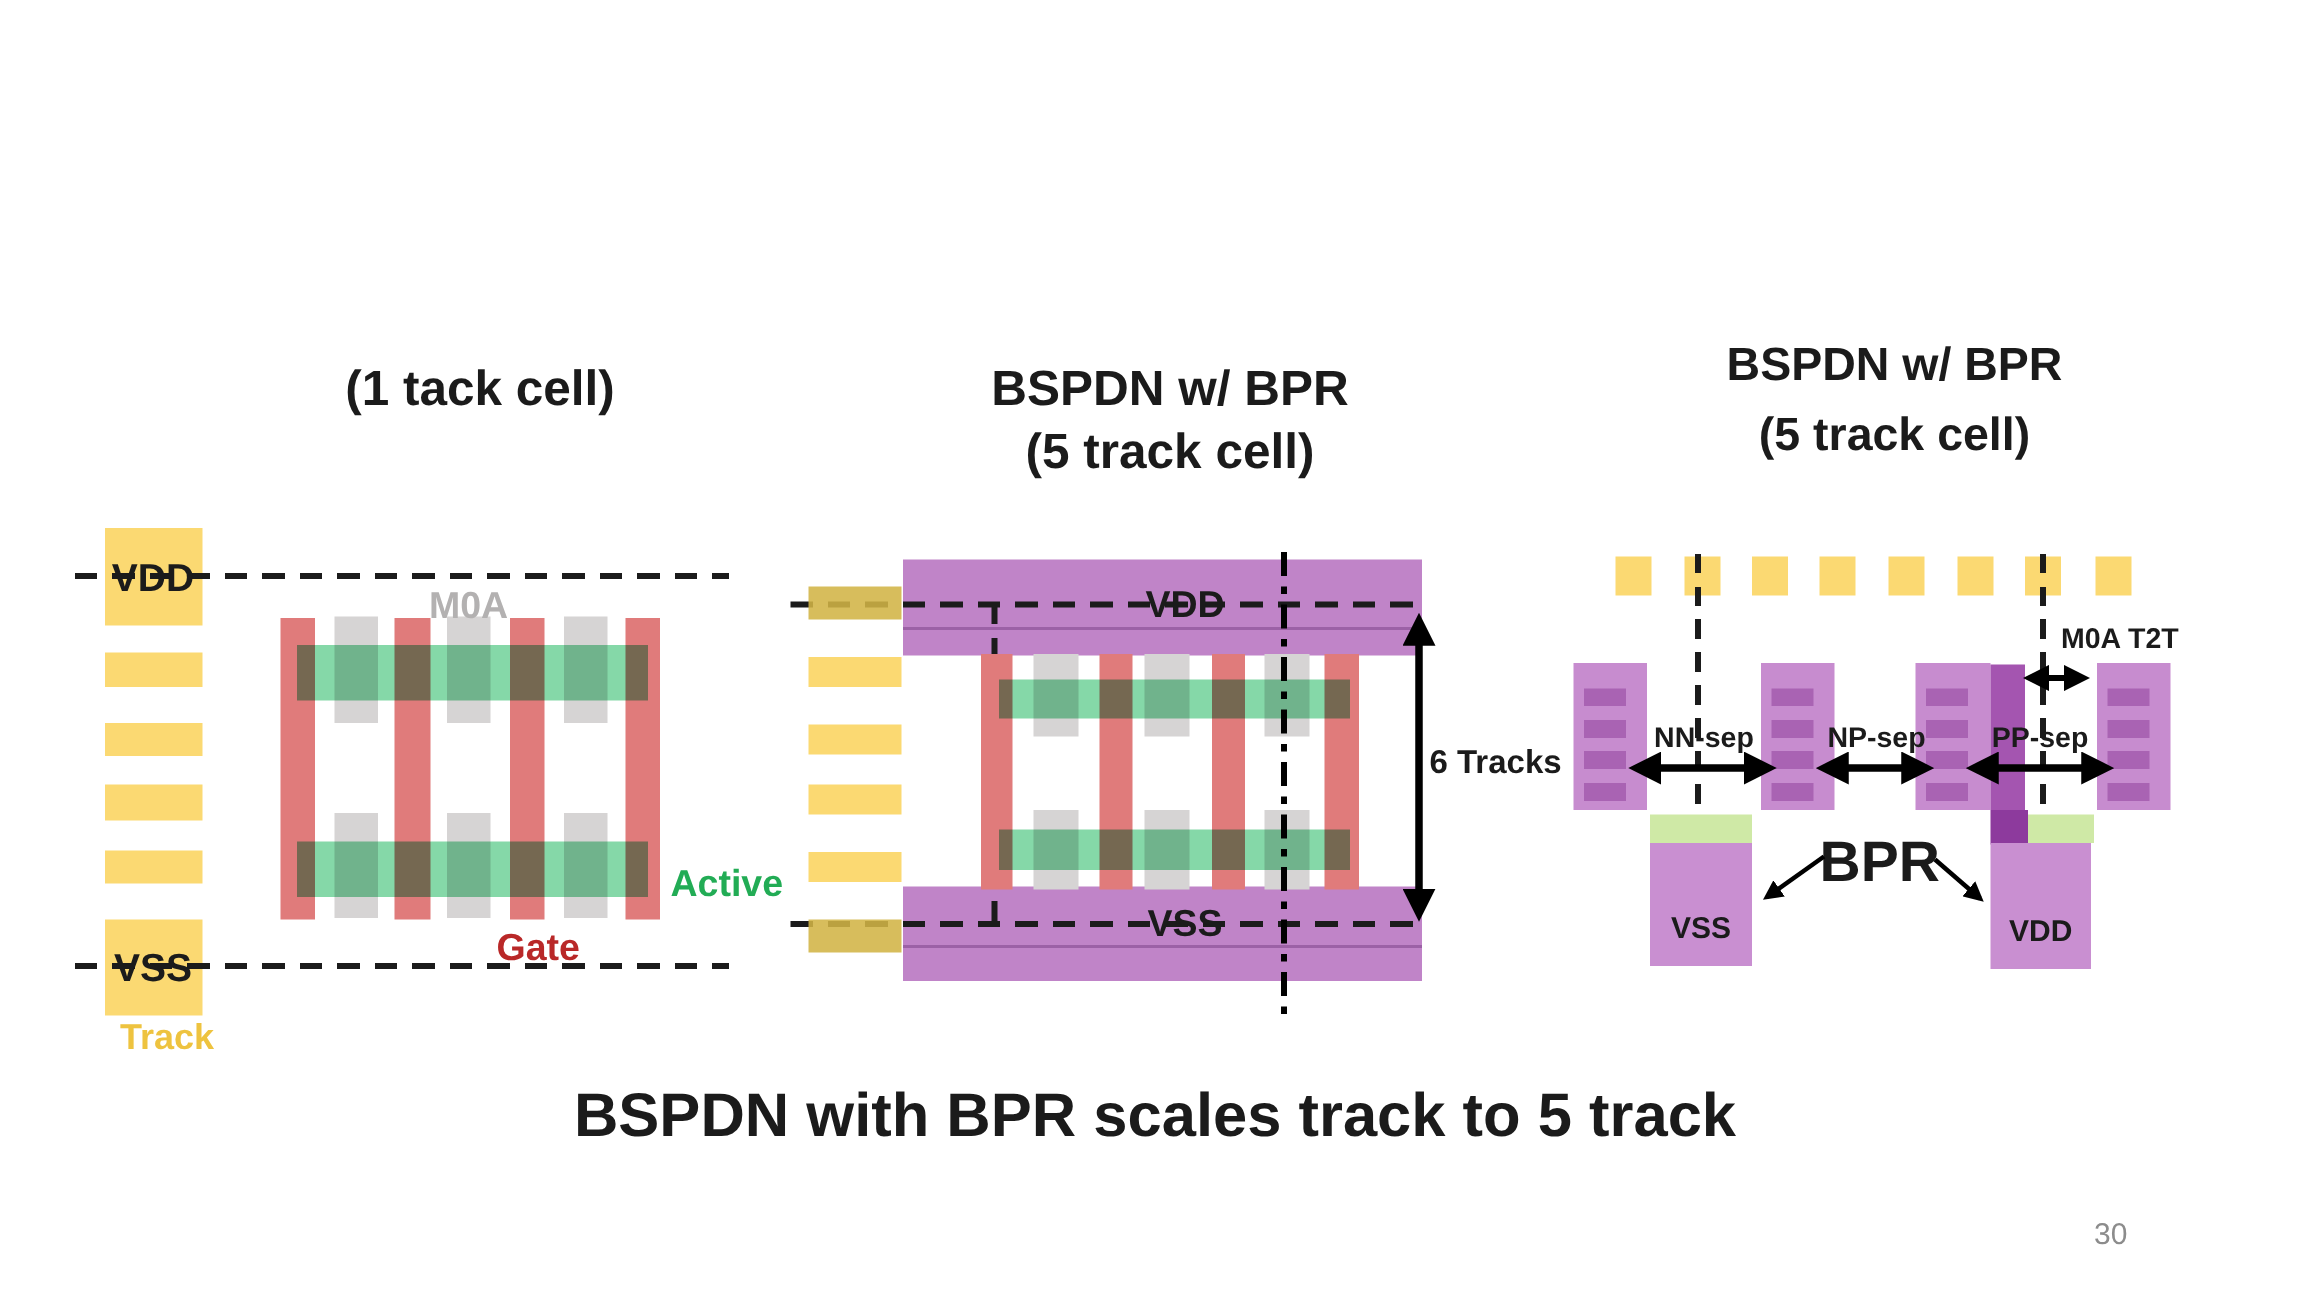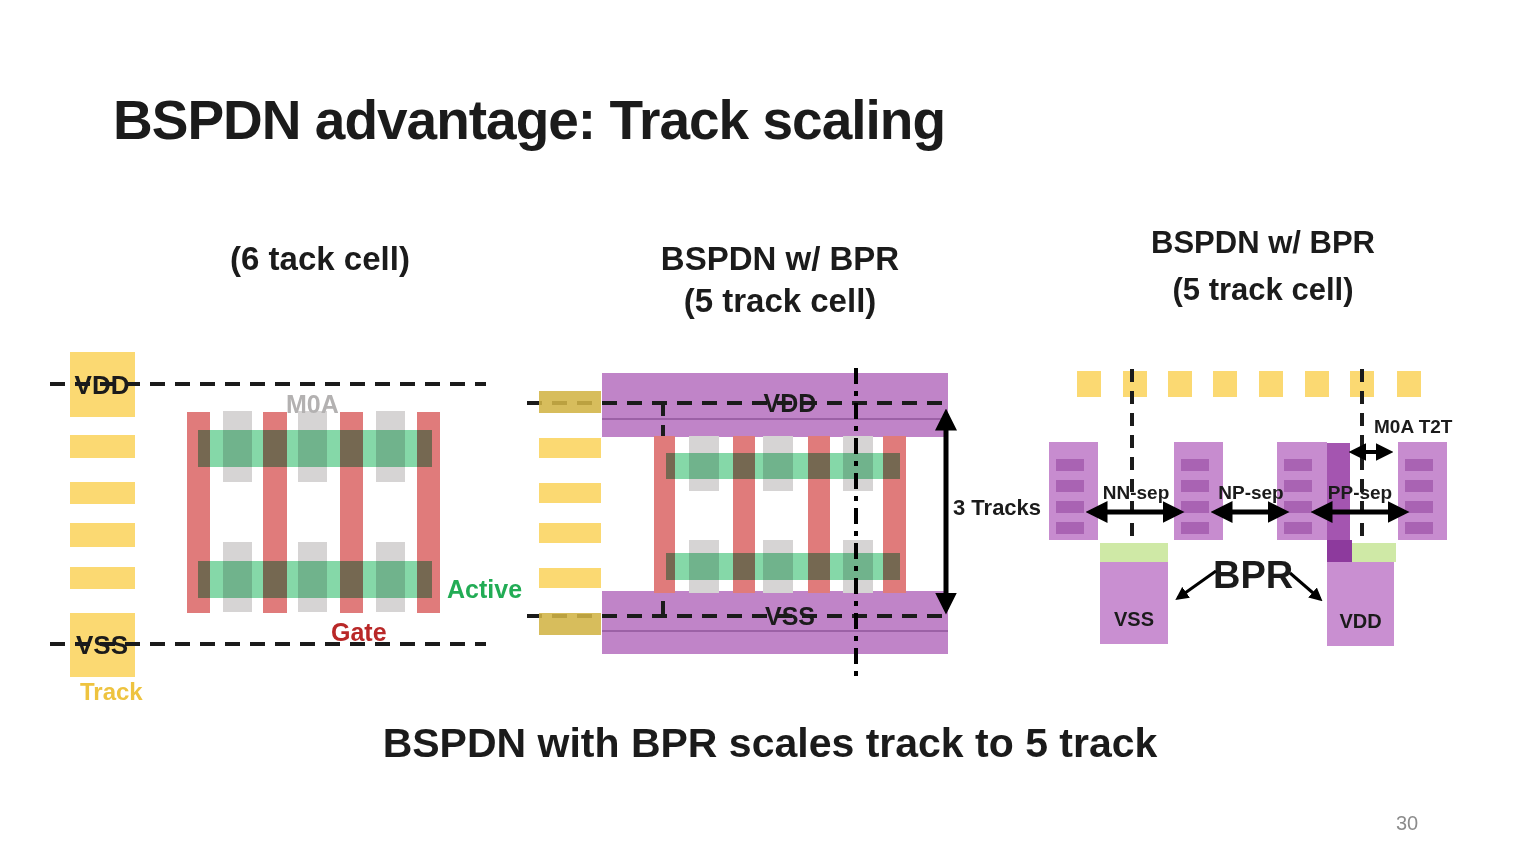--- a/index.html
+++ b/index.html
@@ -39,24 +39,23 @@
   .overlay{position:absolute;left:0;top:0;pointer-events:none;}
   .overlay line{stroke:#000;}
   .page-num{font-size:20px;color:var(--page-num);}
   .bottom-msg{left:268px;top:720px;width:1004px;text-align:center;font-size:41px;font-weight:700;}
 </style>
 </head>
 <body>
 
 <div class="slide">
 
-  <div class="abs slide-title">BSPDN advantage: Track scaling</div>
 
   <div class="abs col-heading" style="left:145px;top:238px;width:350px;">
-    <div>(6 tack cell)</div>
+    <div>(1 tack cell)</div>
   </div>
 
   <div class="abs yblock" style="left:70px;top:352px;width:65px;height:65px;"></div>
   <div class="abs yblock" style="left:70px;top:435px;width:65px;height:23px;"></div>
   <div class="abs yblock" style="left:70px;top:482px;width:65px;height:22px;"></div>
   <div class="abs yblock" style="left:70px;top:523px;width:65px;height:24px;"></div>
   <div class="abs yblock" style="left:70px;top:567px;width:65px;height:22px;"></div>
   <div class="abs yblock" style="left:70px;top:613px;width:65px;height:64px;"></div>
 
   <div class="abs hdash" style="left:50px;top:382px;width:436px;"></div>
@@ -119,21 +118,21 @@
     <div class="m" style="left:763px;top:540px;width:30px;height:53px;"></div>
     <div class="m" style="left:843px;top:540px;width:30px;height:53px;"></div>
     <div class="g" style="left:666px;top:453px;width:234px;height:26px;"></div>
     <div class="g" style="left:666px;top:553px;width:234px;height:27px;"></div>
     <div class="r" style="left:654px;top:436px;width:21px;height:157px;"></div>
     <div class="r" style="left:733px;top:436px;width:22px;height:157px;"></div>
     <div class="r" style="left:808px;top:436px;width:22px;height:157px;"></div>
     <div class="r" style="left:883px;top:436px;width:23px;height:157px;"></div>
   </div>
 
-  <div class="abs b" style="left:953px;top:495px;font-size:22px;">3 Tracks</div>
+  <div class="abs b" style="left:953px;top:495px;font-size:22px;">6 Tracks</div>
 
   <div class="abs cross-heading" style="left:1085px;top:220px;width:356px;">
     <div>BSPDN w/ BPR</div>
     <div>(5 track cell)</div>
   </div>
 
   <div class="abs yblock" style="left:1077px;top:371px;width:24px;height:26px;"></div>
   <div class="abs yblock" style="left:1123px;top:371px;width:24px;height:26px;"></div>
   <div class="abs yblock" style="left:1168px;top:371px;width:24px;height:26px;"></div>
   <div class="abs yblock" style="left:1213px;top:371px;width:24px;height:26px;"></div>

